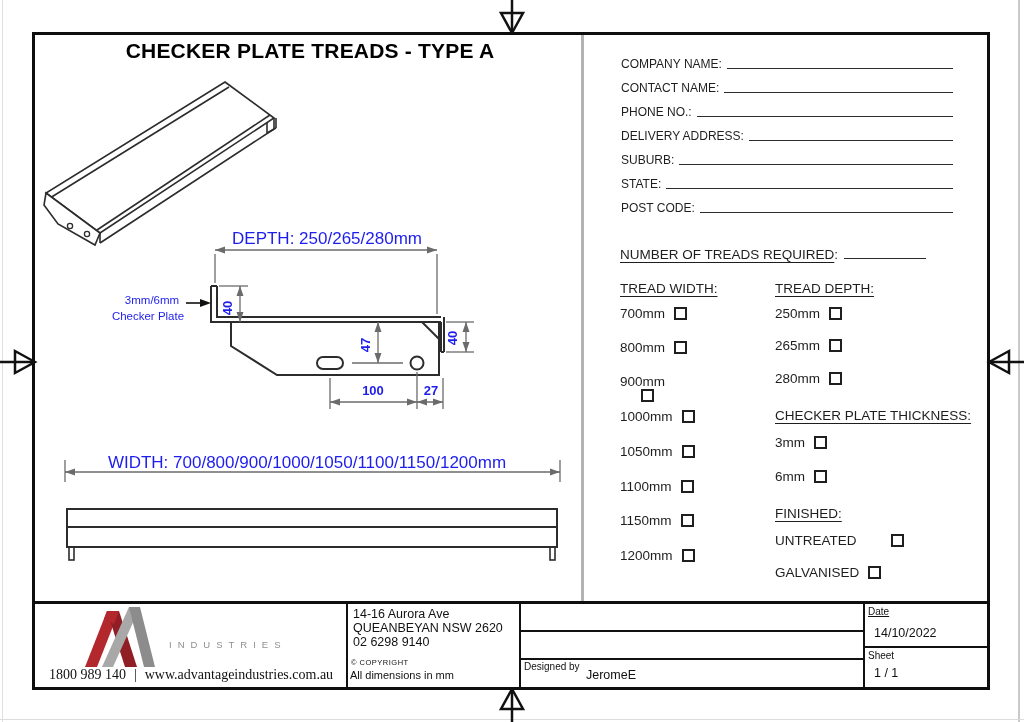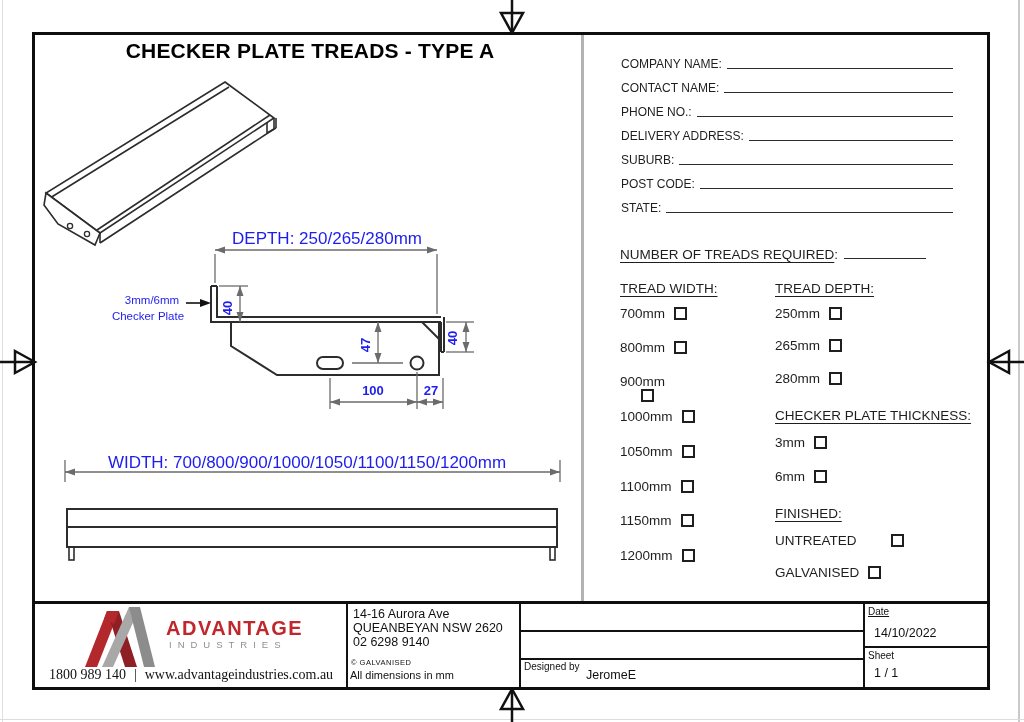--- a/index.html
+++ b/index.html
@@ -201,25 +201,25 @@
       </div>
     <div class="contact-row">
         <span>DELIVERY ADDRESS:</span>
         <span class="fill-line"></span>
       </div>
     <div class="contact-row">
         <span>SUBURB:</span>
         <span class="fill-line"></span>
       </div>
     <div class="contact-row">
+        <span>STATE:</span>
+        <span class="fill-line"></span>
+      </div>
+    <div class="contact-row">
         <span>POST CODE:</span>
-        <span class="fill-line"></span>
-      </div>
-    <div class="contact-row">
-        <span>STATE:</span>
         <span class="fill-line"></span>
       </div>
   </div>
 
   <div class="form-abs" style="left:620px; top:240px;">
     <span class="uline">NUMBER OF TREADS REQUIRED</span><span>:</span><span class="blank-short"></span>
   </div>
 
   <div class="form-abs uline" style="left:620px; top:275px;">TREAD WIDTH:</div>
   <div class="form-abs uline" style="left:775px; top:275px;">TREAD DEPTH:</div>
@@ -298,30 +298,29 @@
     <div class="tb-bar-h" style="left:486px; top:54px; width:342px;"></div>
     <div class="tb-bar-h" style="left:830px; top:42px; width:122px;"></div>
 
     <svg class="svg-abs" style="left:50px; top:1px;" width="80" height="62">
       <polygon points="22,6 34,6 12,62 0,62" fill="#b3282d"></polygon>
       <polygon points="22,6 34,6 52,62 40,62" fill="#8f1f24"></polygon>
       <polygon points="44,2 55,2 28,62 17,62" fill="#a8a8a8"></polygon>
       <polygon points="44,2 55,2 70,62 59,62" fill="#8c8c8c"></polygon>
       <polygon points="22,6 34,6 29,19 19,14" fill="#b3282d"></polygon>
     </svg>
-    <div class="brand-word">ADVANTAGE</div>
     <div class="brand-sub">INDUSTRIES</div>
     <div class="brand-contact">
       <span>1800 989 140</span><span class="sep">|</span><span>www.advantageindustries.com.au</span>
     </div>
 
     <div class="tb-text addr" style="top:4px;">14-16 Aurora Ave</div>
     <div class="tb-text addr" style="top:18px;">QUEANBEYAN NSW 2620</div>
     <div class="tb-text addr" style="top:32px;">02 6298 9140</div>
-    <div class="tb-text copyright">© GALVANISED</div>
+    <div class="tb-text copyright">© COPYRIGHT</div>
     <div class="tb-text dims-note">All dimensions in mm</div>
 
     <div class="tb-text lbl-sm" style="left:489px; top:57px;">Designed by</div>
     <div class="tb-text val-md" style="left:551px; top:64px;">JeromeE</div>
 
     <div class="tb-text lbl-sm" style="left:833px; top:2px;text-decoration:underline;">Date</div>
     <div class="tb-text val-md" style="left:839px; top:22px;">14/10/2022</div>
     <div class="tb-text lbl-sm" style="left:833px; top:46px;">Sheet</div>
     <div class="tb-text val-md" style="left:839px; top:62px;">1 / 1</div>
   </div>

